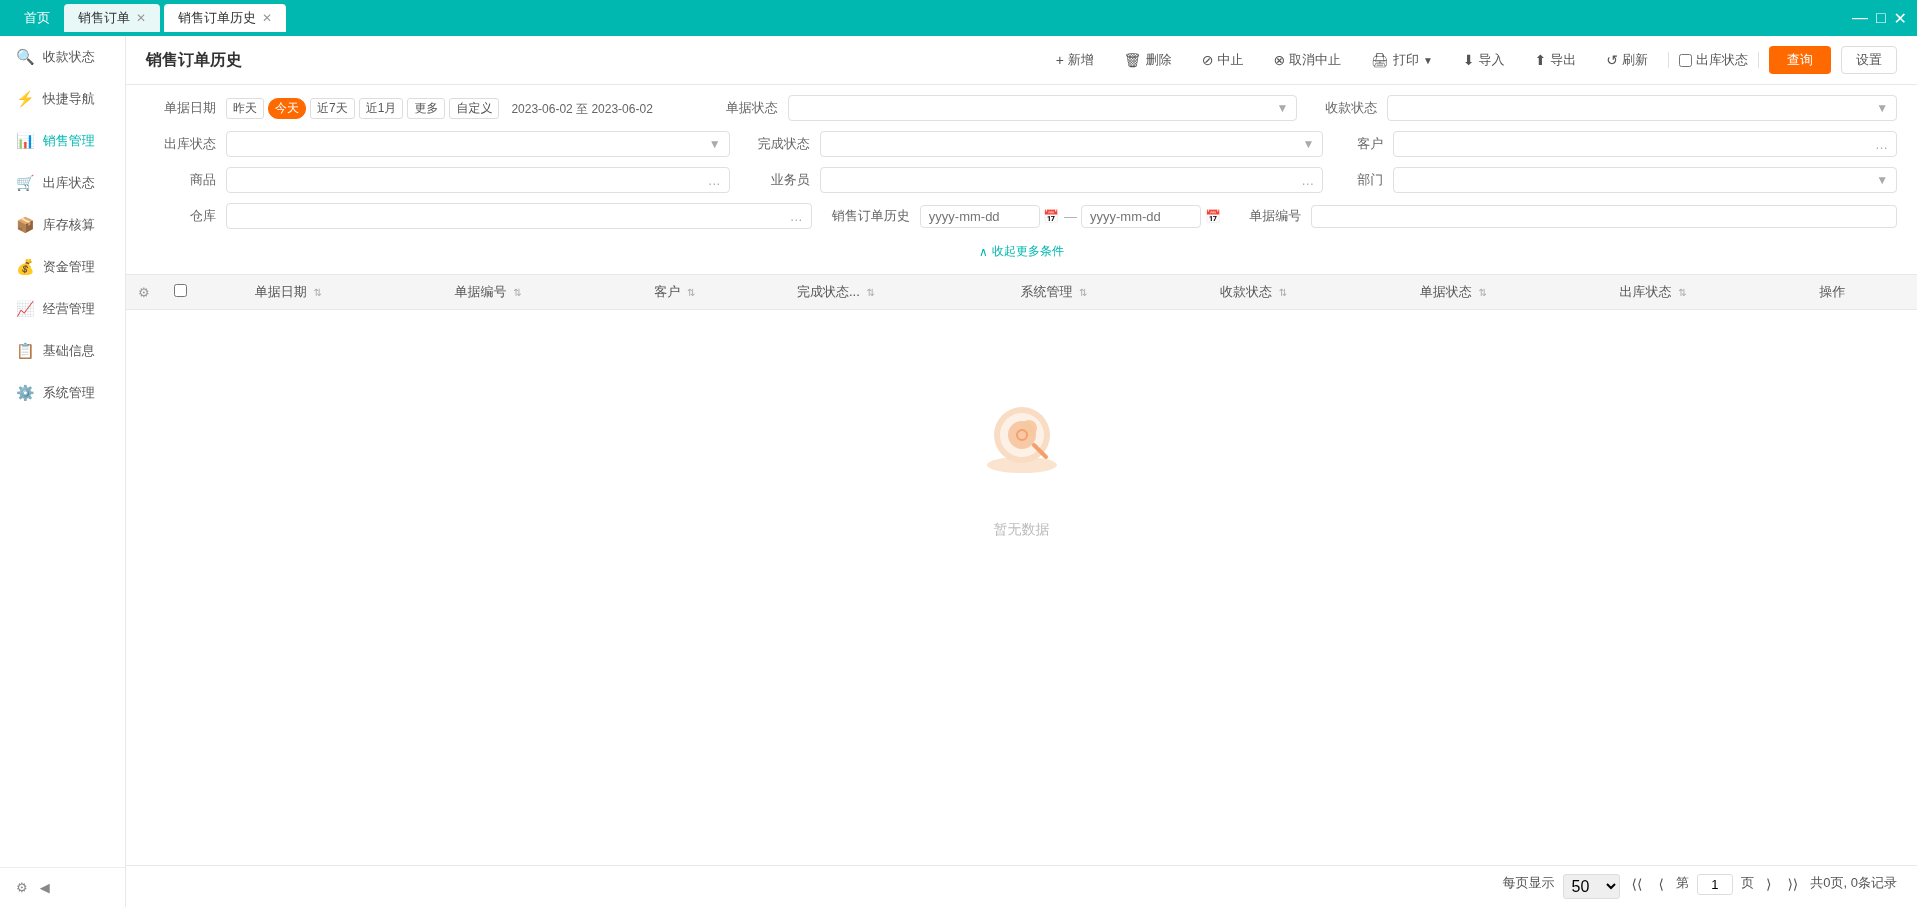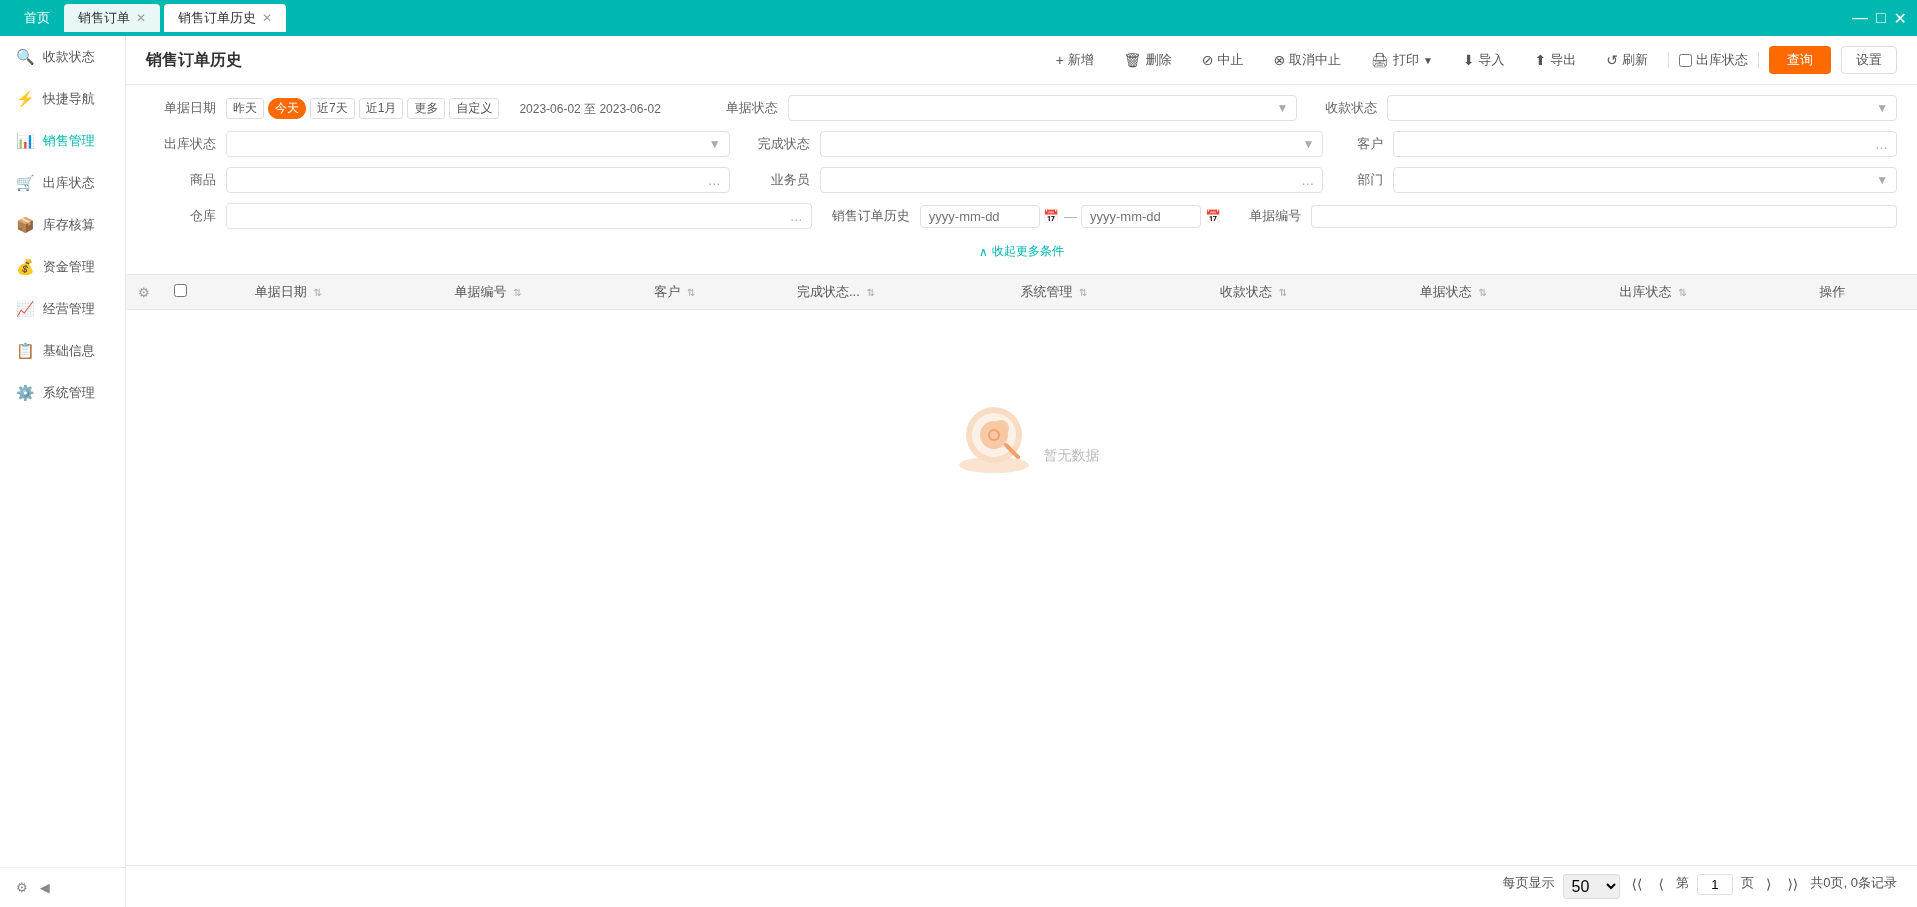--- a/index.html
+++ b/index.html
@@ -58,21 +58,21 @@
     
     .table-area { flex: 1; background: #fff; margin: 0; overflow: auto; }
     table { width: 100%; border-collapse: collapse; }
     thead tr { background: #f5f5f5; }
     th { padding: 8px 12px; text-align: left; font-weight: normal; color: #555; font-size: 13px; border-bottom: 1px solid #e8e8e8; white-space: nowrap; }
     th .sort-icon { font-size: 10px; color: #aaa; margin-left: 3px; }
     .table-settings-btn { color: #999; cursor: pointer; }
     .table-checkbox { width: 20px; }
 
     
-    .empty-state { display: flex; flex-direction: row; align-items: center; justify-content: center; padding: 80px 0; }
+    .empty-state { display: flex; flex-direction: column; align-items: center; justify-content: center; padding: 80px 0; }
     .empty-icon { font-size: 80px; margin-bottom: 12px; }
     .empty-text { color: #bbb; font-size: 14px; }
 
     
     .page-footer { background: #fff; border-top: 1px solid #e8e8e8; padding: 8px 20px; display: flex; align-items: flex-start; justify-content: flex-end; flex-shrink: 0; gap: 8px; font-size: 13px; color: #555; }
     .page-size-select { border: 1px solid #ddd; border-radius: 3px; padding: 2px 4px; font-size: 16px; }
     .pagination-btn { border: none; background: transparent; cursor: pointer; color: #555; font-size: 14px; padding: 2px 4px; }
     .pagination-btn:disabled { color: #ccc; }
     .page-input { border: 1px solid #ddd; border-radius: 3px; width: 36px; text-align: center; padding: 2px 4px; font-size: 13px; }
   </style>
@@ -196,21 +196,21 @@
         <span class="filter-label">单据日期</span>
         <div class="filter-value">
           <div class="date-quick-btns">
             <button class="date-quick-btn">昨天</button>
             <button class="date-quick-btn active">今天</button>
             <button class="date-quick-btn">近7天</button>
             <button class="date-quick-btn">近1月</button>
             <button class="date-quick-btn">更多</button>
             <button class="date-quick-btn">自定义</button>
           </div>
-          <span class="date-range" style="margin-left:16px;">2023-06-02 至 2023-06-02</span>
+          <span class="date-range" style="margin-left:8px;">2023-06-02 至 2023-06-02</span>
         </div>
 
         <span class="filter-label" style="min-width:70px;">单据状态</span>
         <div class="select-box" style="min-width:220px;flex:1;">
           <span style="color:#ccc;">　</span>
           <span class="arrow">▼</span>
         </div>
 
         <span class="filter-label" style="min-width:70px;margin-left:20px;">收款状态</span>
         <div class="select-box" style="min-width:220px;flex:1;">

